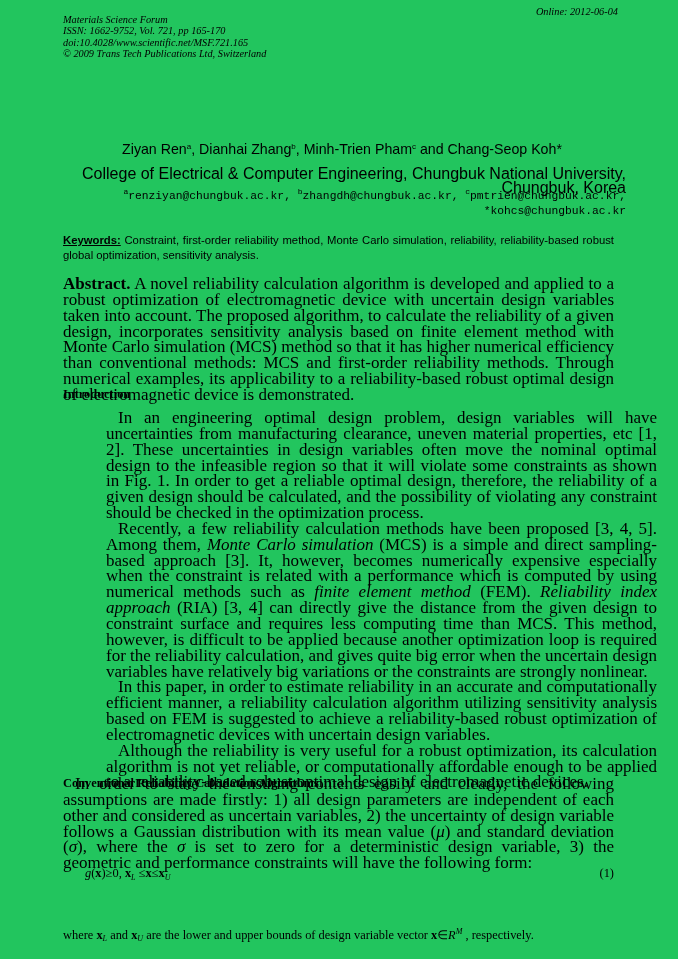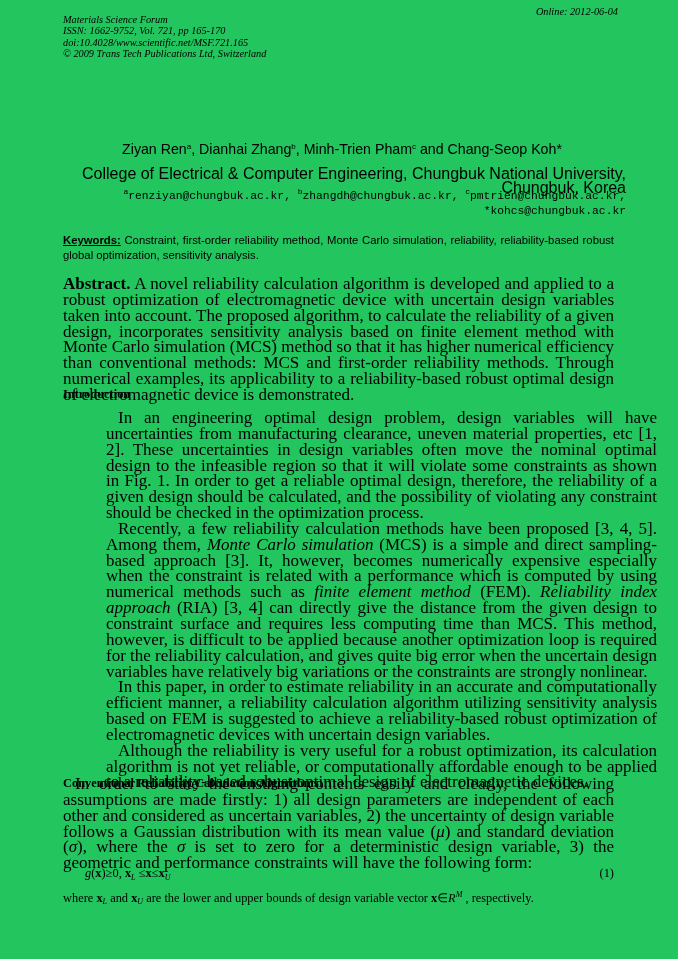--- a/index.html
+++ b/index.html
@@ -20,21 +20,21 @@
     .intro-heading { top: 387px; text-align: center; }
     .intro { position: absolute; left: 63px; width: 551px; top: 410px; margin-left: 43px; }
     .conv-heading { top: 752px; margin-top: 24px; }
     .conv { position: absolute; left: 63px; width: 551px; top: 776px; }
     .para { margin: 0; text-indent: 12px; }
     .equation { position: absolute; left: 63px; width: 551px; top: 864px; height: 18px; font-family: Liberation Serif, serif; font-size: 12.4px; line-height: 18px; }
     .eq-body { position: absolute; left: 22px; top: 0; }
     .eq-body .bold { font-weight: bold; }
     .eq-body sub { font-size: 8px; font-style: italic; vertical-align: -3px; line-height: 0; }
     .eq-number { position: absolute; right: 0; top: 0; }
-    .where { position: absolute; left: 63px; width: 551px; top: 891px; font-family: "Liberation Serif", serif; font-size: 12.4px; line-height: 15px; }
+    .where { position: absolute; left: 63px; width: 551px; top: 928px; font-family: "Liberation Serif", serif; font-size: 12.4px; line-height: 15px; }
     .where .bold { font-weight: bold; }
     .where sub { font-size: 8px; font-style: italic; vertical-align: -2px; line-height: 0; }
     .where sup { font-size: 8px; font-style: italic; vertical-align: 5px; line-height: 0; }
     i, .it { font-style: italic; }
   </style>
 </head>
 <body>
 
 <div class="page">
 

